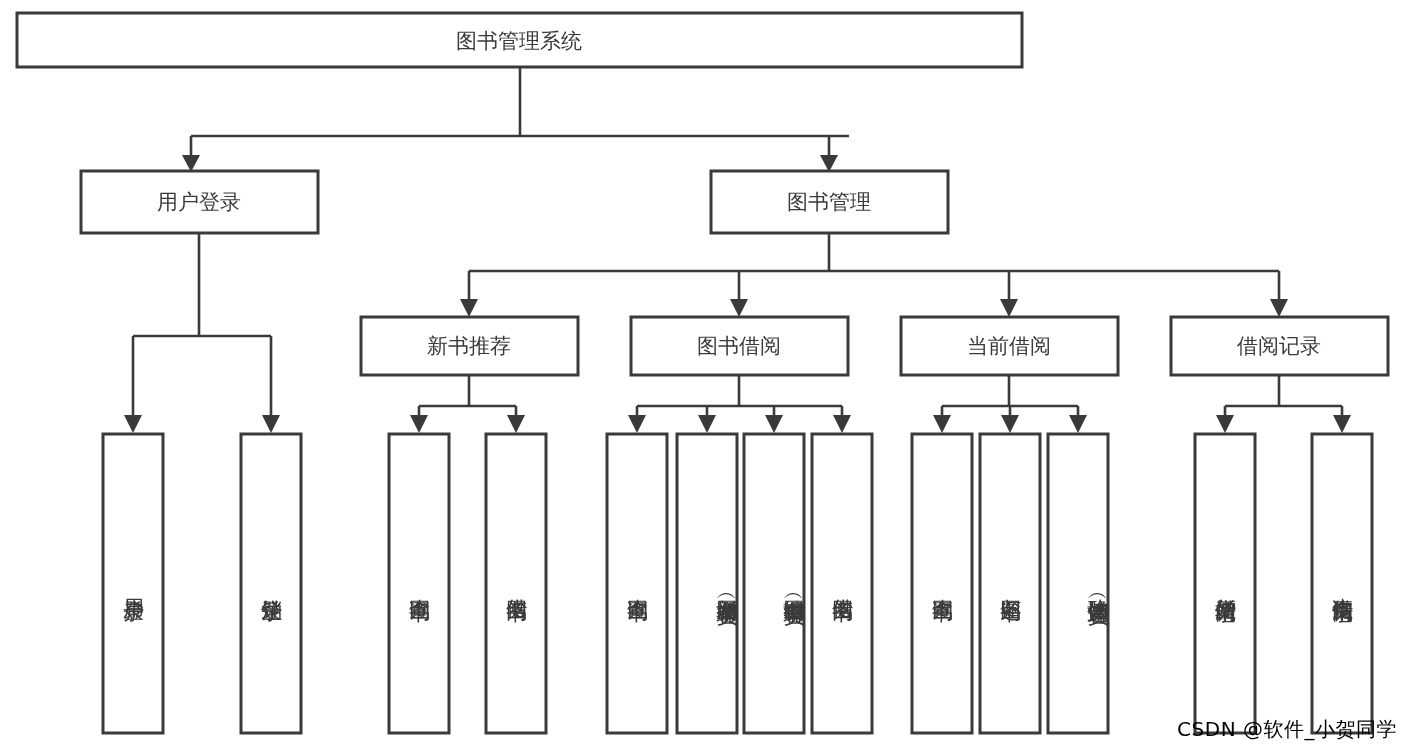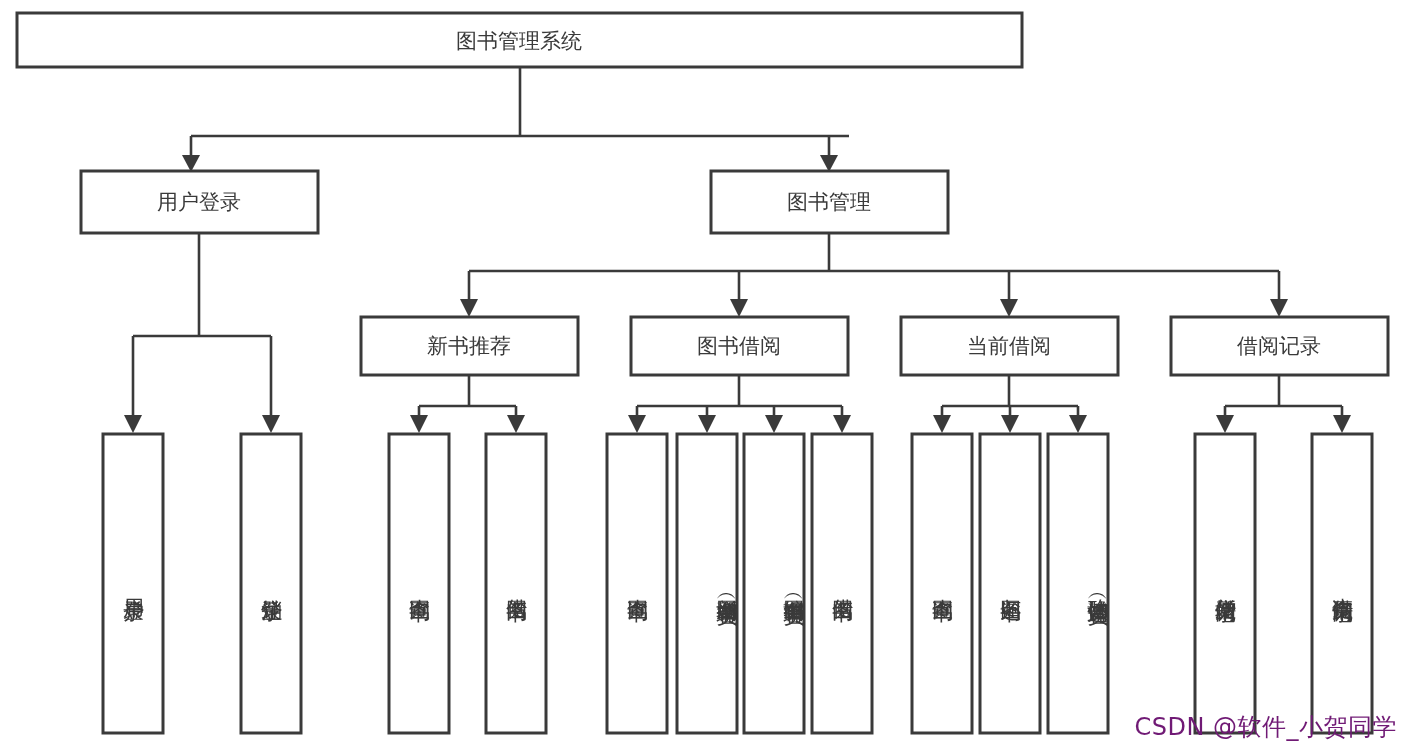--- a/index.html
+++ b/index.html
@@ -64,22 +64,22 @@
     justify-content: center;
     text-align: center;
     white-space: nowrap;
     pointer-events: none;
   }
   .watermark {
     position: absolute;
     right: 8px;
     bottom: 4px;
     font-family: "DejaVu Sans", "Liberation Sans", sans-serif;
-    font-size: 24px;
-    color: #701a75;
+    font-size: 20px;
+    color: #000000;
     letter-spacing: 0.5px;
     white-space: nowrap;
   }
 </style>
 </head>
 <body>
 
 <div id="diagram-root">
 
   <svg class="flow" viewBox="0 0 1405 747" xmlns="http://www.w3.org/2000/svg">

